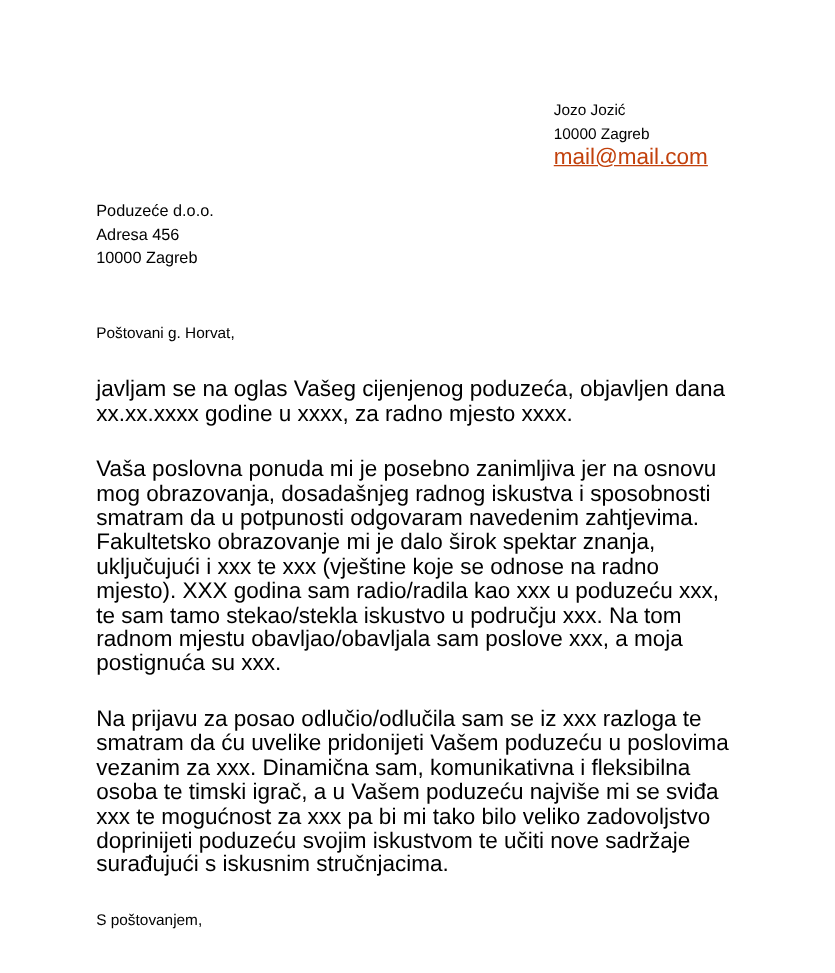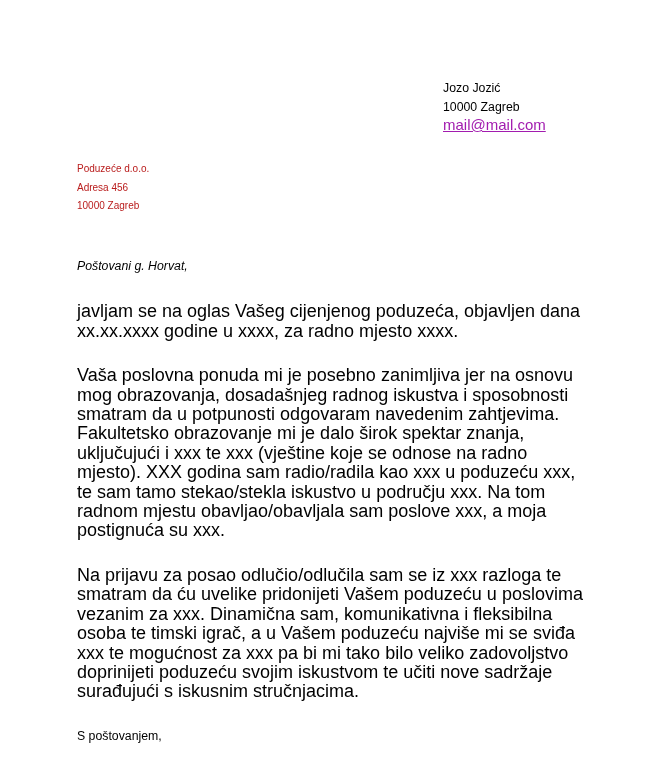--- a/index.html
+++ b/index.html
@@ -30,55 +30,54 @@
     top: 79px;
     width: 200px;
   }
   .sender-line {
     font-size: 12.3px;
     line-height: 18.5px;
     color: #000;
     white-space: nowrap;
   }
   .email-link {
-    font-size: 15px;
+    font-size: 18px;
     line-height: 18.5px;
-    color: #a21caf;
+    color: #c2410c;
     text-decoration: underline;
     cursor: pointer;
     display: inline-block;
   }
 
   
   .recipient-block {
     position: absolute;
     left: 77px;
     top: 160px;
     width: 300px;
   }
   .recipient-line {
-    font-size: 10px;
+    font-size: 13px;
     line-height: 18.5px;
-    color: #b91c1c;
+    color: #000000;
     white-space: nowrap;
   }
 
   
   .body-col {
     position: absolute;
     left: 77px;
     top: 257px;
     width: 516px;
   }
 
   .salutation {
     font-size: 12.3px;
     line-height: 19.4px;
     margin: 0 0 26px 0;
-    font-style: italic;
   }
 
   .para {
     font-size: 18px;
     line-height: 19.4px;
     margin: 0 0 25px 0;
     text-align: left;
   }
 
   .closing-greeting {

